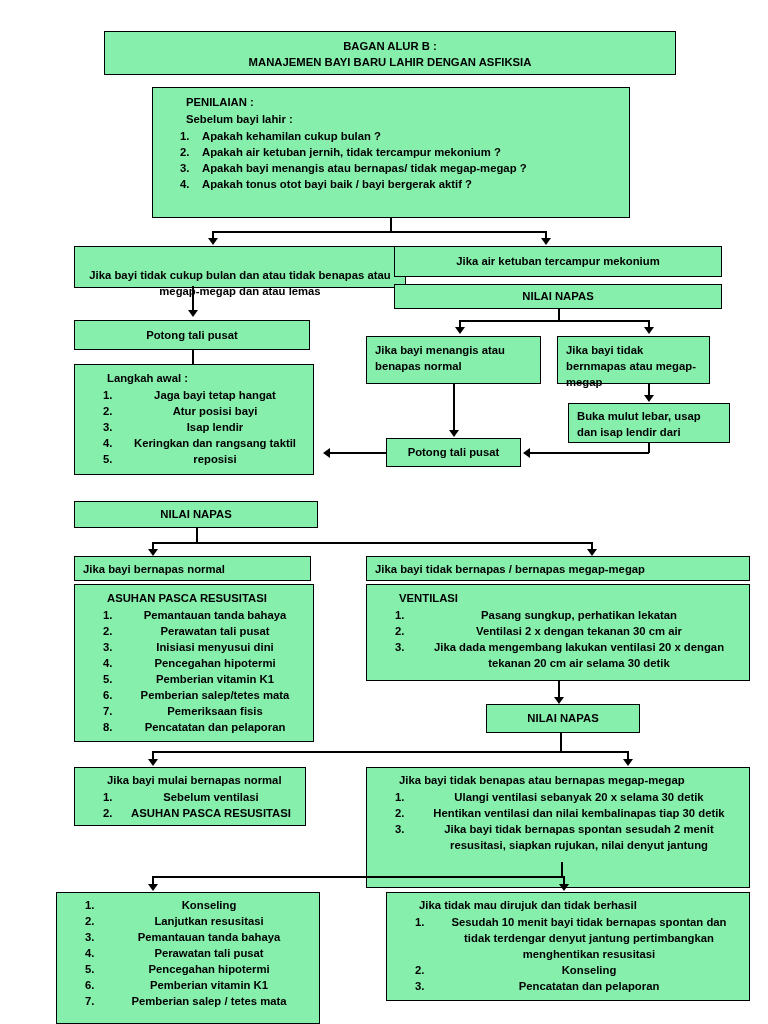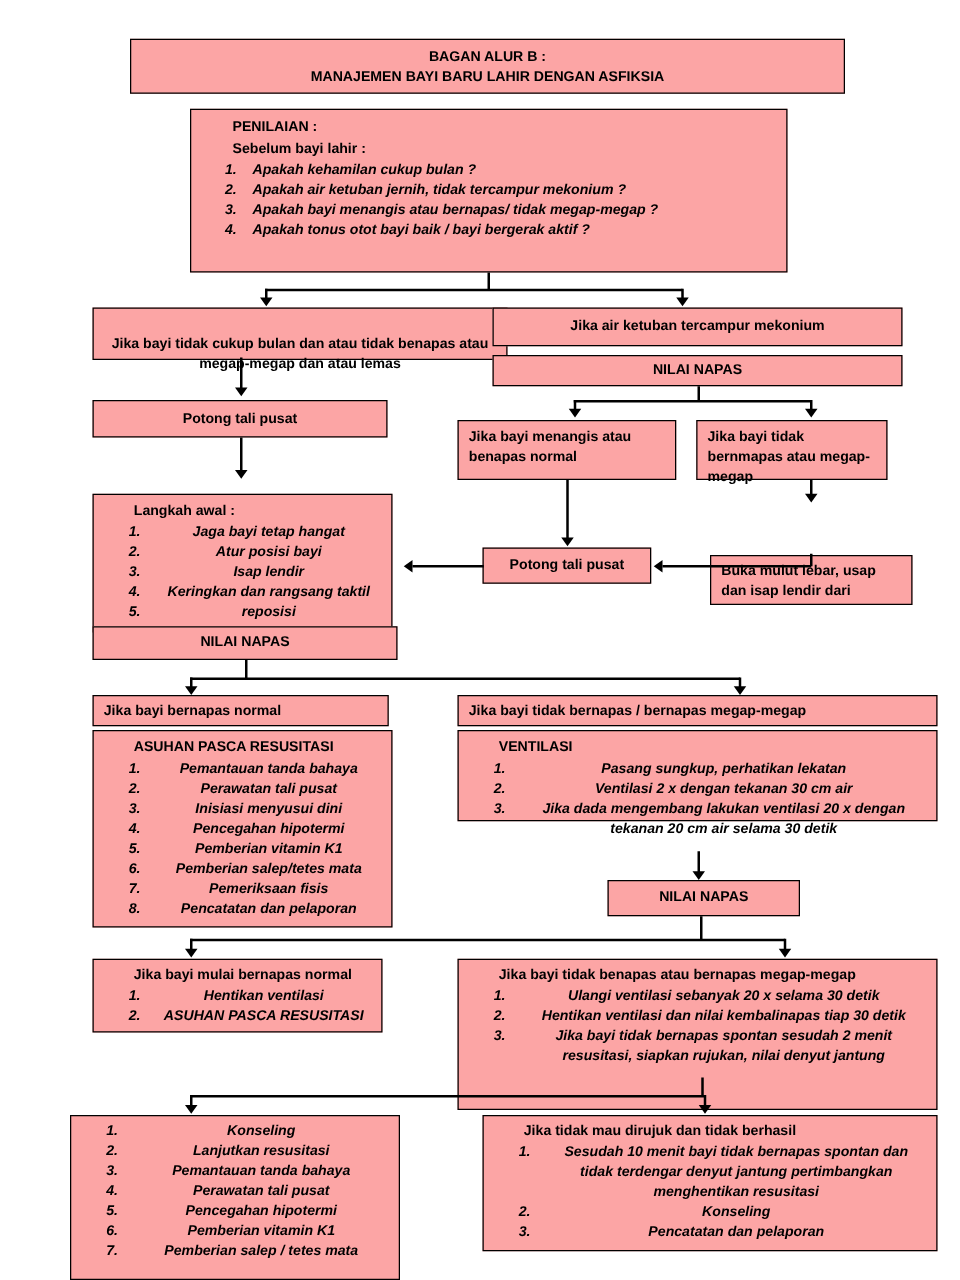--- a/index.html
+++ b/index.html
@@ -7,37 +7,36 @@
     width:768px;height:1024px;position:relative;overflow:hidden;
     font-family:"Liberation Sans","DejaVu Sans",sans-serif;
     color:#000000;
     -webkit-font-smoothing:none;
   }
   #canvas{position:absolute;left:0;top:0;width:768px;height:1024px;}
 
   .box{
     position:absolute;
     border:1.6px solid #000;
-    background:#fca5a5;
+    background:#86efac;
     box-sizing:border-box;
     font-size:11.3px;
     font-weight:bold;
     line-height:1.42;
     padding:4px 7px;
   }
   .box.center{ text-align:center; }
   .box.vcenter{ display:flex; align-items:center; }
   .box.vcenter.center{ justify-content:center;text-align:center; }
 
   .hdr{ margin:0 0 1px 0;padding-left:24px; }
   ol.lst{
     margin:0; padding:0;
     list-style:none;
     counter-reset:li;
-    font-style:italic;
   }
   ol.lst > li{
     counter-increment:li;
     position:relative;
     padding-left:40px;
     margin:0;
   }
   ol.lst > li:before{
     content:counter(li) ".";
     position:absolute;
@@ -103,21 +102,21 @@
   </div>
   <div class="ln vln" style="left:192px;top:286px;height:25px;"></div>
   <div class="arw" style="left:188px;top:310px;"></div>
 
   <div class="box center vcenter" style="left:74px;top:320px;width:236px;height:30px;">
     <span style="width:100%;">Potong tali pusat</span>
   </div>
   <div class="ln vln" style="left:192px;top:350px;height:27px;"></div>
   <div class="arw" style="left:188px;top:376px;"></div>
 
-  <div class="box" style="left:74px;top:395px;width:240px;height:111px;padding:5px 8px;">
+  <div class="box" style="left:74px;top:364px;width:240px;height:111px;padding:5px 8px;">
     <div class="hdr">Langkah awal :</div>
     <ol class="lst tight">
       <li>Jaga bayi tetap hangat</li>
       <li>Atur posisi bayi</li>
       <li>Isap lendir</li>
       <li>Keringkan dan rangsang taktil</li>
       <li>reposisi</li>
     </ol>
   </div>
 
@@ -151,21 +150,21 @@
     <span>Jika bayi menangis atau benapas normal</span>
   </div>
 
   <div class="box" style="left:557px;top:336px;width:153px;height:48px;padding:5px 8px;">
     <span>Jika bayi tidak bernmapas atau megap-megap</span>
   </div>
 
   <div class="ln vln" style="left:648px;top:384px;height:14px;"></div>
   <div class="arw" style="left:644px;top:395px;"></div>
 
-  <div class="box" style="left:568px;top:403px;width:162px;height:40px;padding:4px 8px;margin-top:41px;">
+  <div class="box" style="left:568px;top:403px;width:162px;height:40px;padding:4px 8px;">
     <span>Buka mulut lebar, usap dan isap lendir dari</span>
   </div>
 
   <div class="ln vln" style="left:453px;top:384px;height:48px;"></div>
   <div class="arw" style="left:449px;top:430px;"></div>
 
   <div class="box center vcenter" style="left:386px;top:438px;width:135px;height:29px;">
     <span style="width:100%;">Potong tali pusat</span>
   </div>
 
@@ -191,21 +190,21 @@
       <li>Pemberian salep/tetes mata</li>
       <li>Pemeriksaan fisis</li>
       <li>Pencatatan dan pelaporan</li>
     </ol>
   </div>
 
   <div class="box" style="left:366px;top:556px;width:384px;height:25px;padding:4px 8px;">
     <span>Jika bayi tidak bernapas / bernapas megap-megap</span>
   </div>
 
-  <div class="box" style="left:366px;top:584px;width:384px;height:73px;padding:5px 8px;">
+  <div class="box" style="left:366px;top:584px;width:384px;height:97px;padding:5px 8px;">
     <div class="hdr">VENTILASI</div>
     <ol class="lst tight">
       <li>Pasang sungkup, perhatikan lekatan</li>
       <li>Ventilasi 2 x dengan tekanan 30 cm air</li>
       <li>Jika dada mengembang lakukan ventilasi 20 x dengan tekanan 20 cm air selama 30 detik</li>
     </ol>
   </div>
 
   <div class="ln vln" style="left:558px;top:681px;height:17px;"></div>
   <div class="arw" style="left:554px;top:697px;"></div>
@@ -217,21 +216,21 @@
   <div class="ln vln" style="left:560px;top:733px;height:19px;"></div>
   <div class="ln hln" style="left:152px;top:751px;width:476px;"></div>
   <div class="ln vln" style="left:152px;top:751px;height:9px;"></div>
   <div class="arw" style="left:148px;top:759px;"></div>
   <div class="ln vln" style="left:627px;top:751px;height:9px;"></div>
   <div class="arw" style="left:623px;top:759px;"></div>
 
   <div class="box" style="left:74px;top:767px;width:232px;height:59px;padding:4px 8px;">
     <div class="hdr">Jika bayi mulai bernapas normal</div>
     <ol class="lst tight">
-      <li>Hentikan ventilasi</li>
+      <li>Sebelum ventilasi</li>
       <li>ASUHAN PASCA RESUSITASI</li>
     </ol>
   </div>
 
   <div class="box" style="left:366px;top:767px;width:384px;height:121px;padding:4px 8px;">
     <div class="hdr">Jika bayi tidak benapas atau bernapas megap-megap</div>
     <ol class="lst tight">
       <li>Ulangi ventilasi sebanyak 20 x selama 30 detik</li>
       <li>Hentikan ventilasi dan nilai kembalinapas tiap 30 detik</li>
       <li>Jika bayi tidak bernapas spontan sesudah 2 menit resusitasi, siapkan rujukan, nilai denyut jantung</li>

